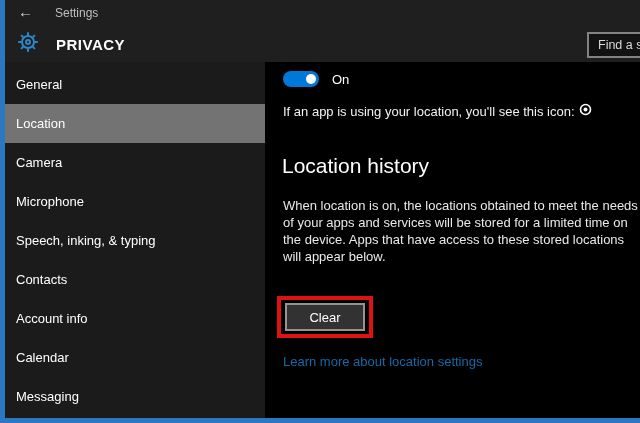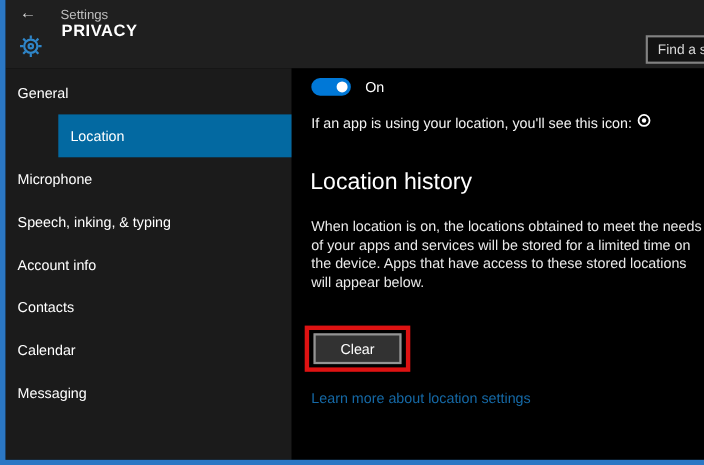--- a/index.html
+++ b/index.html
@@ -10,31 +10,31 @@
   
   .accent-left  { position:absolute; left:0; top:0; width:5px; height:423px; background:#2b77c4; z-index:20; }
   .accent-bottom{ position:absolute; left:0; bottom:0; width:640px; height:5px; background:#2b77c4; z-index:20; }
 
   
   .header { position:absolute; left:5px; top:0; right:0; height:62px; background:#1f1f1f; z-index:5; }
   .titlebar { position:absolute; left:0; top:0; right:0; height:26px; }
   .back-btn { position:absolute; left:13px; top:3px; color:#d6d6d6; font-size:15px; cursor:default; }
   .win-title { position:absolute; left:50px; top:6px; color:#bfbfbf; font-size:12px; }
   .gear { position:absolute; left:12px; top:31px; }
-  .page-title { position:absolute; left:51px; top:20px; color:#ffffff; font-size:15px; font-weight:bold; letter-spacing:0.5px; }
+  .page-title { position:absolute; left:51px; top:36px; color:#ffffff; font-size:15px; font-weight:bold; letter-spacing:0.5px; }
   .search-box { position:absolute; left:582px; top:32px; width:150px; height:26px;
                 background:#121212; border:2px solid #828282; color:#d9d9d9;
                 font-size:12.5px; padding:0 9px; font-family:"Liberation Sans", sans-serif; outline:none; }
   .search-box::placeholder { color:#d9d9d9; opacity:1; }
 
   
   .sidebar { position:absolute; left:5px; top:62px; width:260px; bottom:5px; background:#1b1b1b; z-index:4; padding-top:3px; }
   .nav-item { height:39px; display:flex; align-items:center; padding-left:11px;
               color:#ffffff; font-size:13px; cursor:default; }
-  .nav-item.selected { background:#0369a1;margin-left:48px; }
+  .nav-item.selected { background:#737373; }
 
   
   .content { position:absolute; left:265px; top:62px; right:0; bottom:5px; background:#000; z-index:3; }
   .toggle-row { position:absolute; left:18px; top:9px; display:flex; align-items:center; }
   .toggle { position:relative; width:36px; height:16px; border-radius:9px; background:#0078d7; cursor:default; }
   .toggle .knob { position:absolute; right:3px; top:3px; width:10px; height:10px; border-radius:50%; background:#ffffff; }
   .toggle-label { margin-left:13px; color:#ffffff; font-size:13px; }
 
   .icon-line { position:absolute; left:18px; top:41px; color:#f2f2f2; font-size:13px; display:flex; align-items:center; }
   .loc-icon { margin-left:4px; display:inline-block; }
@@ -79,24 +79,25 @@
         </g>
       </svg>
     </span>
     <span class="page-title">PRIVACY</span>
     <input class="search-box" type="text" placeholder="Find a setting" style="">
   </div>
 
   <div class="sidebar">
     <div class="nav-item">General</div>
     <div class="nav-item selected">Location</div>
+    <div class="nav-item">Camera</div>
     <div class="nav-item">Microphone</div>
     <div class="nav-item">Speech, inking, &amp; typing</div>
+    <div class="nav-item">Contacts</div>
     <div class="nav-item">Account info</div>
-    <div class="nav-item">Contacts</div>
     <div class="nav-item">Calendar</div>
     <div class="nav-item">Messaging</div>
   </div>
 
   <div class="content">
 
     <div class="toggle-row">
       <div class="toggle">
         <div class="knob"></div>
       </div>

